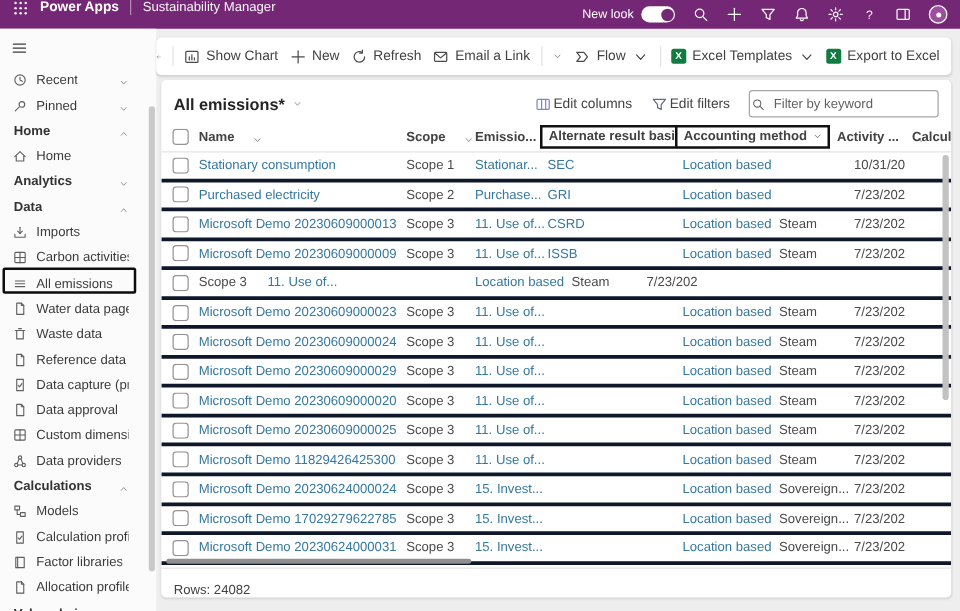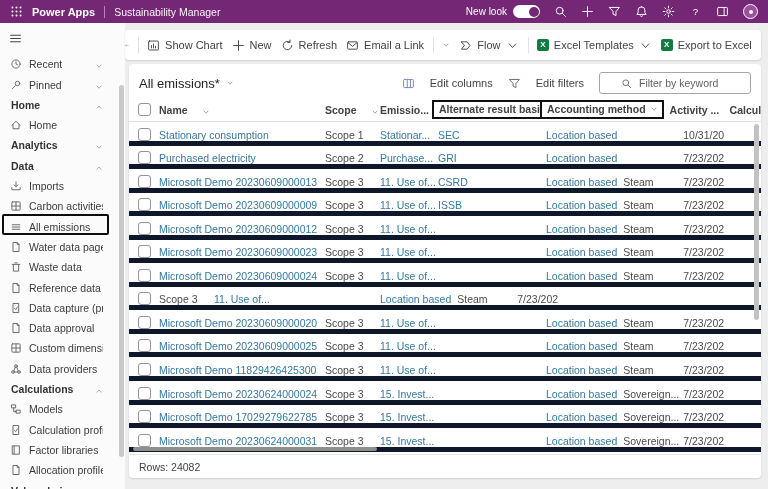--- a/index.html
+++ b/index.html
@@ -1,21 +1,21 @@
 <!DOCTYPE html>
 <html><head>
 <meta charset="utf-8">
 <style>
   *{box-sizing:border-box}
   html,body{margin:0;padding:0}
   body{width:768px;height:489px;overflow:hidden;position:relative;
        font-family:"Liberation Sans",sans-serif;background:#efeeee;color:#3b3b3b}
 
   
-  .topbar{height:23px;background:#742774;display:flex;align-items:center;color:#fff;
+  .topbar{height:23px;background:#742774;display:flex;color:#fff;
           padding:0 10px;gap:9px}
   .app-name{font-weight:700;font-size:11px;white-space:nowrap}
   .env-name{font-size:10.5px;white-space:nowrap;opacity:.95}
   .tb-sep{width:1px;height:12px;background:rgba(255,255,255,.45)}
   .tb-right{margin-left:auto;display:flex;align-items:center;gap:14px}
   .newlook-label{font-size:10px}
   .toggle{width:27px;height:13px;background:#fff;border-radius:7px;position:relative;cursor:pointer;margin-left:-8px}
   .toggle .knob{position:absolute;right:1.5px;top:1.5px;width:10px;height:10px;border-radius:50%;background:#742774}
   .icon{display:inline-flex;align-items:center;justify-content:center}
   .icon svg{width:100%;height:100%;stroke:currentColor;fill:none;stroke-width:1.2;
@@ -46,52 +46,52 @@
       padding:0 0;gap:9px;font-size:11px;color:#424242;white-space:nowrap}
   .tb-btn{display:flex;align-items:center;gap:5px;cursor:pointer}
   .tb-btn .icon{width:13px;height:13px;color:#4a4a4a}
   .v-sep{width:1px;height:16px;background:#e1e1e1}
   .excel-sq{width:12px;height:12px;background:#107c41;border-radius:2px;color:#fff;font-size:8px;
             font-weight:700;display:flex;align-items:center;justify-content:center;line-height:1}
 
   .table-card{position:absolute;left:4px;top:41px;right:7px;bottom:11px;background:#fff;border-radius:4px;
       box-shadow:0 1px 2px rgba(0,0,0,.12);display:flex;flex-direction:column;overflow:hidden}
   .view-hd{display:flex;align-items:center;padding:8px 10px 4px;gap:6px;flex:none}
-  .view-title{font-size:13px;font-weight:400;color:#242424}
+  .view-title{font-size:13px;font-weight:700;color:#242424}
   .vh-right{margin-left:auto;display:flex;align-items:center;gap:15px;font-size:11px;color:#424242}
-  .vh-btn{display:flex;align-items:center;gap:15px;cursor:pointer}
+  .vh-btn{display:flex;align-items:center;gap:2px;cursor:pointer}
   .vh-btn .icon{width:13px;height:13px}
   .ic-cols{color:#7b87c9}.ic-filt{color:#5f6a85}
   .search-box{display:flex;align-items:center;gap:5px;border:1px solid #a6a6a6;border-radius:3px;
-              height:22px;padding:0 21px;width:152px;background:#fff}
+              height:22px;padding:0 1px;width:152px;background:#fff}
   .search-box .icon{width:11px;height:11px;color:#616161;flex:none}
   .search-box input{border:none;outline:none;font-size:10.5px;width:100%;font-family:inherit;color:#333;background:transparent}
   .search-box input::placeholder{color:#616161}
 
   .grid{flex:1;position:relative;font-size:10.5px;overflow:hidden}
   .gh{display:flex;align-items:center;height:24px;border-bottom:1px solid #e3e3e3;color:#424242;font-weight:700}
-  .trow{display:flex;align-items:flex-end;height:23.55px;border-bottom:5px solid #0f172a;color:#4a4a4a}
+  .trow{display:flex;align-items:center;height:23.55px;border-bottom:3px solid #0f172a;color:#4a4a4a}
   .cell{white-space:nowrap;overflow:hidden;padding-right:6px;flex:none}
   .ghc{display:flex;align-items:flex-end;gap:14px;overflow:visible}
   .ghc .chev{color:#666}
   .col-check{width:30px;display:flex;justify-content:center;padding:0}
   .col-name{width:166px}
   .col-scope{width:55px}
   .col-emission{width:58px}
   .col-basis{width:108px}
   .col-activity{width:60px}
   .col-date{width:46px;padding-right:0}
   .link{color:#35789f;cursor:pointer}
   .cb{width:13px;height:13px;border:1px solid #949494;border-radius:3px;background:#fff;cursor:pointer;flex:none}
   .hl{display:inline-flex;align-items:center;gap:4px;border:2.5px solid #111;padding:1px 4px 2px 5px;
       margin-left:-6px;background:#fff}
   .sort-arr{font-weight:400;color:#555}
   .hbar{position:absolute;left:4px;bottom:3px;width:244px;height:4px;background:#8f8f8f;border-radius:2px;cursor:pointer}
   .vbar{position:absolute;right:2px;top:26px;width:5px;height:196px;background:#c2c2c2;border-radius:3px;cursor:pointer}
-  .card-footer{height:24px;border-top:1px solid #e6e6e6;display:flex;align-items:center;
+  .card-footer{height:24px;border-top:1px solid #e6e6e6;display:flex;align-items:flex-end;
                padding:0 10px;font-size:10.5px;color:#424242;flex:none}
 </style>
 </head>
 <body>
 
 <div class="topbar">
   <span class="icon tb-icon">
       <svg viewBox="0 0 16 16">
         <circle cx="3" cy="3" r="1.2" fill="currentColor" stroke="none"></circle>
         <circle cx="8" cy="3" r="1.2" fill="currentColor" stroke="none"></circle>
@@ -614,21 +614,20 @@
             <div class="cell col-emission link">11. Use of...</div>
             <div class="cell col-basis link">ISSB</div>
             <div class="cell col-accounting link">Location based</div>
             <div class="cell col-activity">Steam</div>
             <div class="cell col-date">7/23/202</div>
           </div>
           <div class="trow">
             <div class="cell col-check">
               <div class="cb"></div>
             </div>
-            <div class="cell col-name link">Microsoft Demo 20230609000012</div>
             <div class="cell col-scope">Scope 3</div>
             <div class="cell col-emission link">11. Use of...</div>
             <div class="cell col-basis link"></div>
             <div class="cell col-accounting link">Location based</div>
             <div class="cell col-activity">Steam</div>
             <div class="cell col-date">7/23/202</div>
           </div>
           <div class="trow">
             <div class="cell col-check">
               <div class="cb"></div>
@@ -650,20 +649,21 @@
             <div class="cell col-emission link">11. Use of...</div>
             <div class="cell col-basis link"></div>
             <div class="cell col-accounting link">Location based</div>
             <div class="cell col-activity">Steam</div>
             <div class="cell col-date">7/23/202</div>
           </div>
           <div class="trow">
             <div class="cell col-check">
               <div class="cb"></div>
             </div>
+            <div class="cell col-name link">Microsoft Demo 20230609000029</div>
             <div class="cell col-scope">Scope 3</div>
             <div class="cell col-emission link">11. Use of...</div>
             <div class="cell col-basis link"></div>
             <div class="cell col-accounting link">Location based</div>
             <div class="cell col-activity">Steam</div>
             <div class="cell col-date">7/23/202</div>
           </div>
           <div class="trow">
             <div class="cell col-check">
               <div class="cb"></div>

